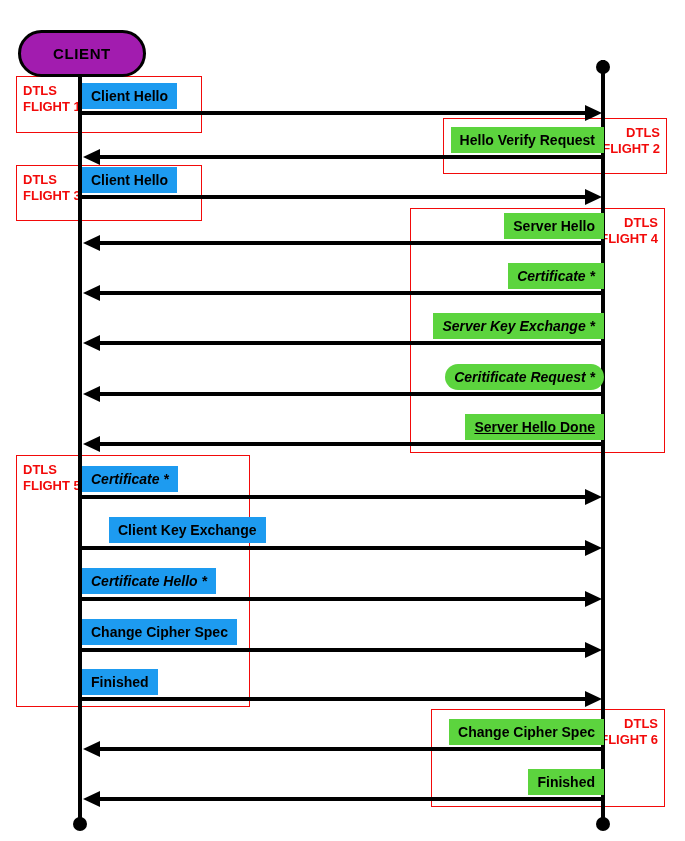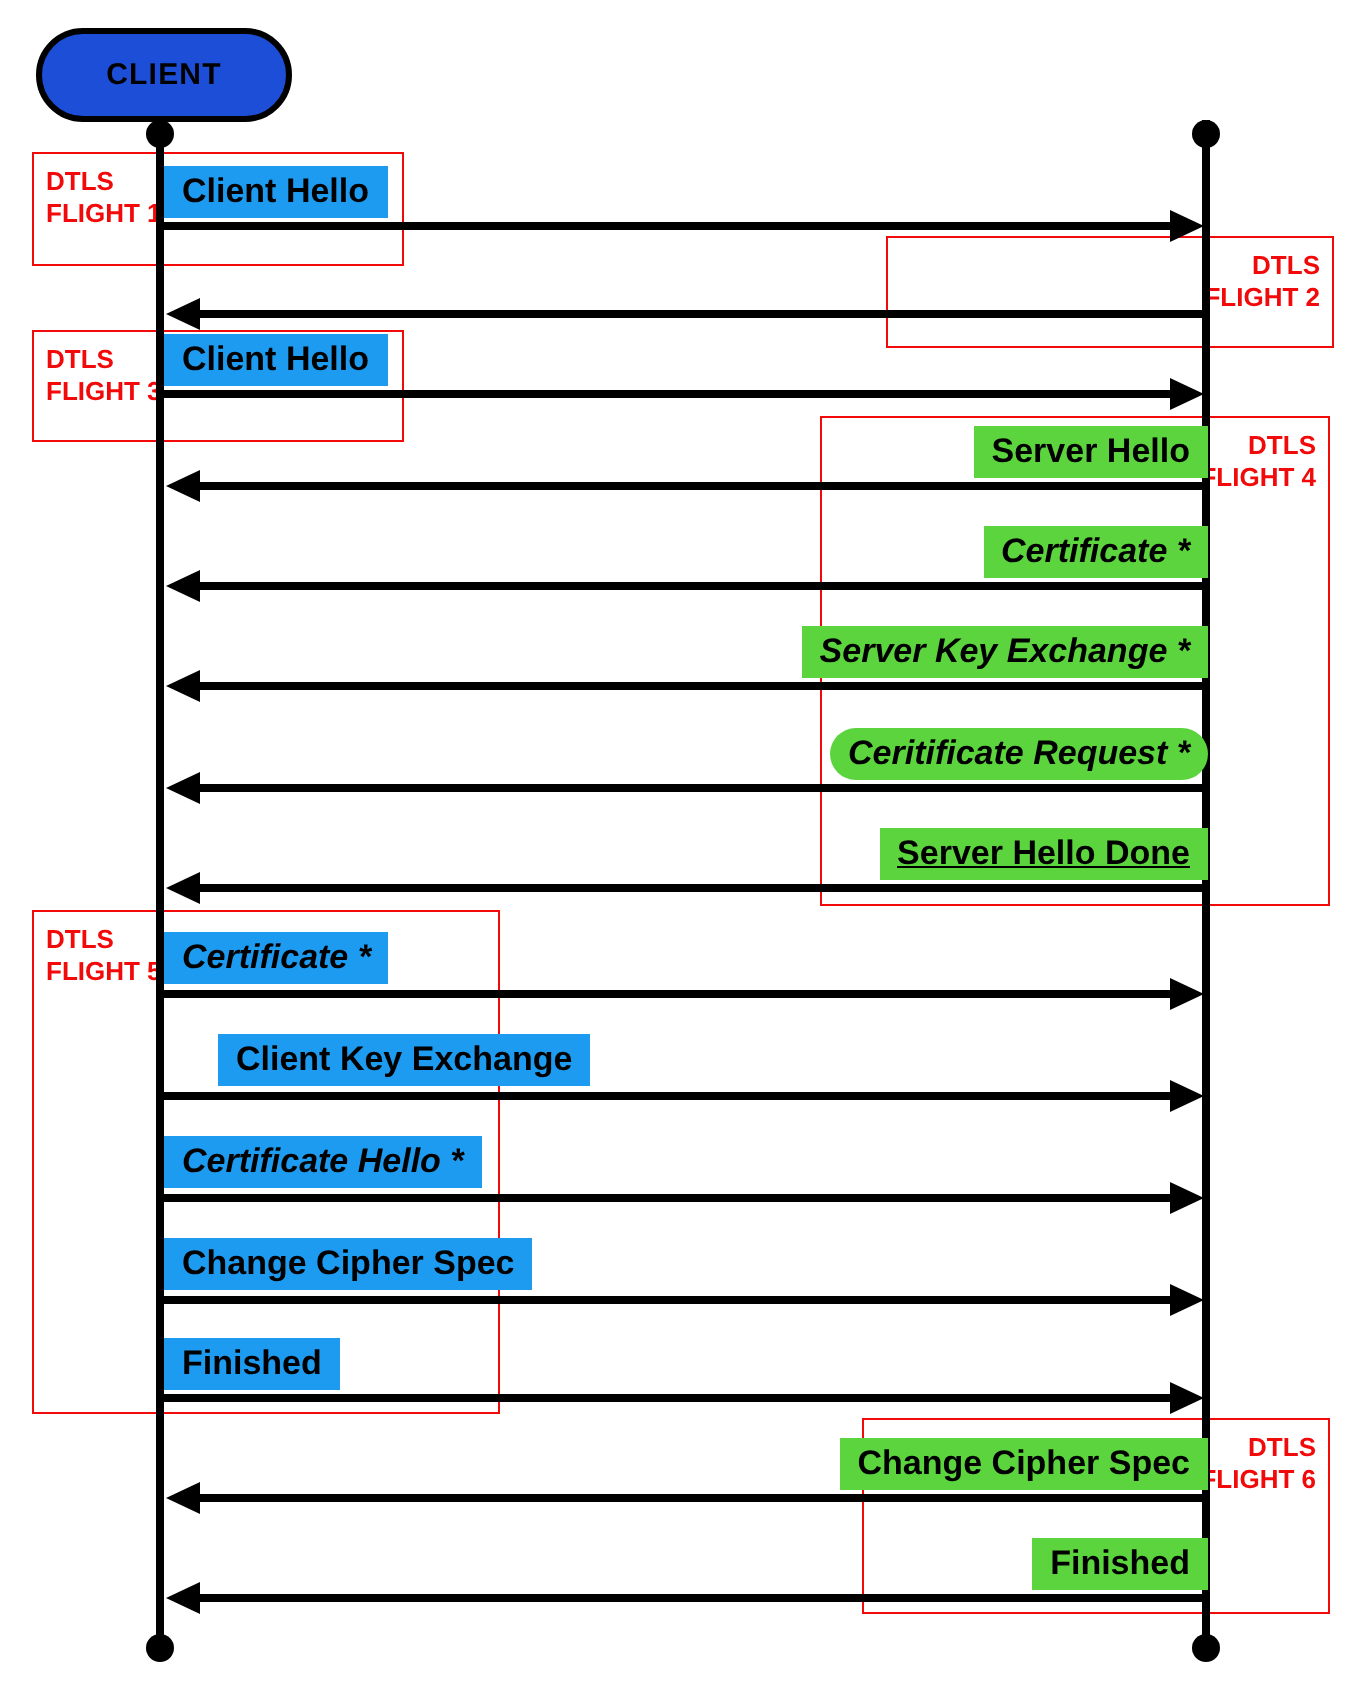--- a/index.html
+++ b/index.html
@@ -1,39 +1,39 @@
 <!DOCTYPE html>
 <html><head>
 <meta charset="utf-8">
 <style>
   * { margin:0; padding:0; box-sizing:border-box; }
   body { background:#ffffff; font-family:"Liberation Sans", sans-serif; }
   .stage { position:relative; width:685px; height:841px; background:#ffffff; overflow:hidden; }
 
   .actor {
-    position:absolute; top:14px; width:128px; height:47px;
+    position:absolute; top:30px; width:128px; height:47px;
     border:3.5px solid #000; border-radius:24px;
     display:flex; align-items:center; justify-content:center;
     font-weight:700; font-size:15px; letter-spacing:0.6px; color:#000;
-    background:#1d4ed8; z-index:5;
+    background:#a21caf; z-index:5;
   }
   .lifeline { position:absolute; width:4px; background:#000; top:60px; height:764px; z-index:1; }
   .dot { position:absolute; width:14px; height:14px; border-radius:50%; background:#000; z-index:2; }
 
   .flight-box { position:absolute; border:1.5px solid #f20a0a; z-index:0; }
   .flight-label {
     position:absolute; top:6px; width:58px; color:#f20a0a;
     font-weight:700; font-size:13px; line-height:16px;
   }
   .flight-label.left  { left:6px; text-align:left; }
   .flight-label.right { right:6px; text-align:right; }
 
   .msg-label {
     position:absolute; z-index:4; color:#000;
-    font-weight:700; font-size:17px; line-height:18px;
+    font-weight:700; font-size:14px; line-height:18px;
     padding:4px 9px; white-space:nowrap;
   }
   .msg-label.blue  { background:#1d9bf0; left:82px; }
   .msg-label.green { background:#5cd43e; right:81px; }
   .msg-label.italic { font-style:italic; }
 
   .arrow { position:absolute; height:4px; background:#000; z-index:3; }
   .arrow.right { left:82px; width:504px; }
   .arrow.right::after {
     content:""; position:absolute; right:-16px; top:-6px;
@@ -76,20 +76,21 @@
   <div class="flight-box" style="left:16px;top:455px;width:234px;height:252px;">
     <div class="flight-label left">DTLS FLIGHT 5</div>
   </div>
   <div class="flight-box" style="left:431px;top:709px;width:234px;height:98px;">
     <div class="flight-label right">DTLS FLIGHT 6</div>
   </div>
 
   <div class="msg-label blue" style="top:83px;">Client Hello</div>
   <div class="arrow right" style="top:111px;"></div>
 
+  <div class="msg-label green" style="top:127px;">Hello Verify Request</div>
   <div class="arrow left" style="top:155px;"></div>
 
   <div class="msg-label blue" style="top:167px;">Client Hello</div>
   <div class="arrow right" style="top:195px;"></div>
 
   <div class="msg-label green" style="top:213px;">Server Hello</div>
   <div class="arrow left" style="top:241px;"></div>
 
   <div class="msg-label green italic" style="top:263px;">Certificate *</div>
   <div class="arrow left" style="top:291px;"></div>

